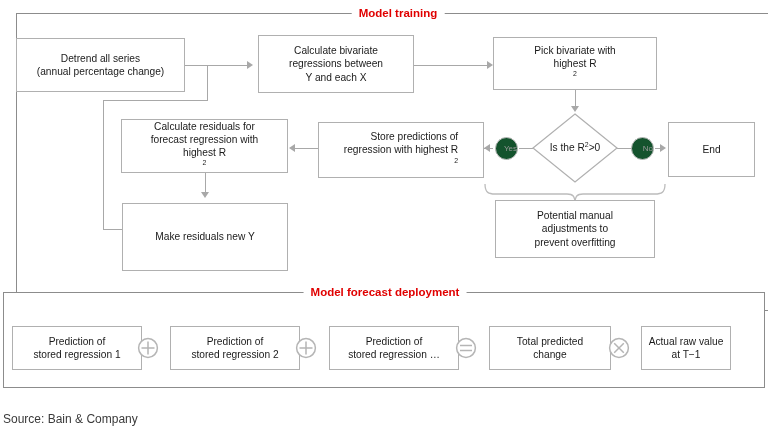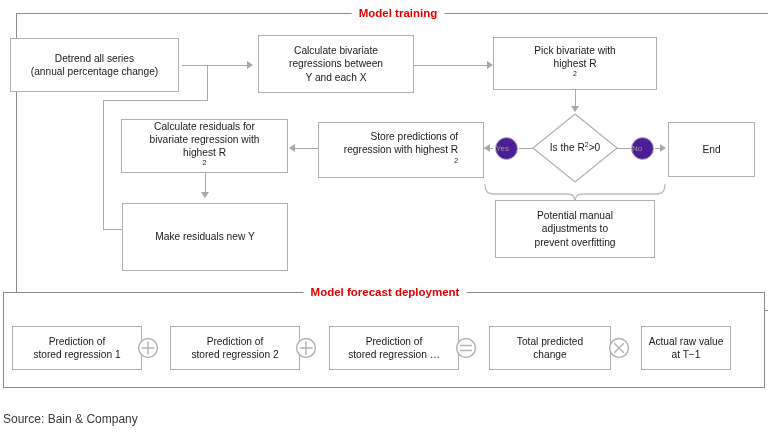--- a/index.html
+++ b/index.html
@@ -70,24 +70,24 @@
     color: #1a1a1a;
     z-index: 2;
   }
 
   
   .badge {
     position: absolute;
     width: 23px; height: 23px;
     border: 1.6px solid #bcbcbc;
     border-radius: 50%;
-    background: #4c1d95;
+    background: #14532d;
     display: flex;
     align-items: center;
-    justify-content: flex-start;
+    justify-content: flex-end;
     font-size: 8px;
     color: #9a9a9a;
     z-index: 5;
   }
 
   
   .op {
     position: absolute;
     width: 22px; height: 22px;
     z-index: 4;
@@ -145,21 +145,21 @@
   <div class="arrow arrow-l" style="left:289px; top:144px;"></div>
 
   <div class="conn conn-v" style="left:205px; top:173px; height:22px;"></div>
   <div class="arrow arrow-d" style="left:201px; top:192px;"></div>
 
   <div class="conn conn-h" style="left:103px; top:229px; width:19px;"></div>
   <div class="conn conn-v" style="left:103px; top:100px; height:130px;"></div>
   <div class="conn conn-h" style="left:103px; top:100px; width:105px;"></div>
   <div class="conn conn-v" style="left:207px; top:65px; height:36px;"></div>
 
-  <div class="box" id="box-detrend" style="left:10px; top:38px; width:169px; height:54px;">
+  <div class="box" id="box-detrend" style="left:16px; top:38px; width:169px; height:54px;">
     <div>
       <span>Detrend all series</span>
       <span>(annual percentage change)</span>
     </div>
   </div>
 
   <div class="box" id="box-calc-bivariate" style="left:258px; top:35px; width:156px; height:58px;">
     <div>
       <span>Calculate bivariate</span>
       <span>regressions between</span>
@@ -198,21 +198,21 @@
   <div class="box" id="box-store" style="left:318px; top:122px; width:166px; height:56px;text-align:right;">
     <div>
       <span>Store predictions of</span>
       <span><span>regression with highest R</span><sup>2</sup></span>
     </div>
   </div>
 
   <div class="box" id="box-residuals" style="left:121px; top:119px; width:167px; height:54px;">
     <div>
       <span>Calculate residuals for</span>
-      <span>bivariate regression with</span>
+      <span>forecast regression with</span>
       <span><span>highest R</span><sup>2</sup></span>
     </div>
   </div>
 
   <div class="box" id="box-make-residuals" style="left:122px; top:203px; width:166px; height:68px;">
     <span>Make residuals new Y</span>
   </div>
 
   <svg class="brace" style="left:483px; top:182px; width:184px; height:24px;" viewBox="0 0 184 24" preserveAspectRatio="none">
     <path d="M2,2 C2,11 6,12 12,12 L84,12 C90,12 92,14 92,22 C92,14 94,12 100,12 L172,12 C178,12 182,11 182,2" fill="none" stroke="#bcbcbc" stroke-width="1.3"></path>

